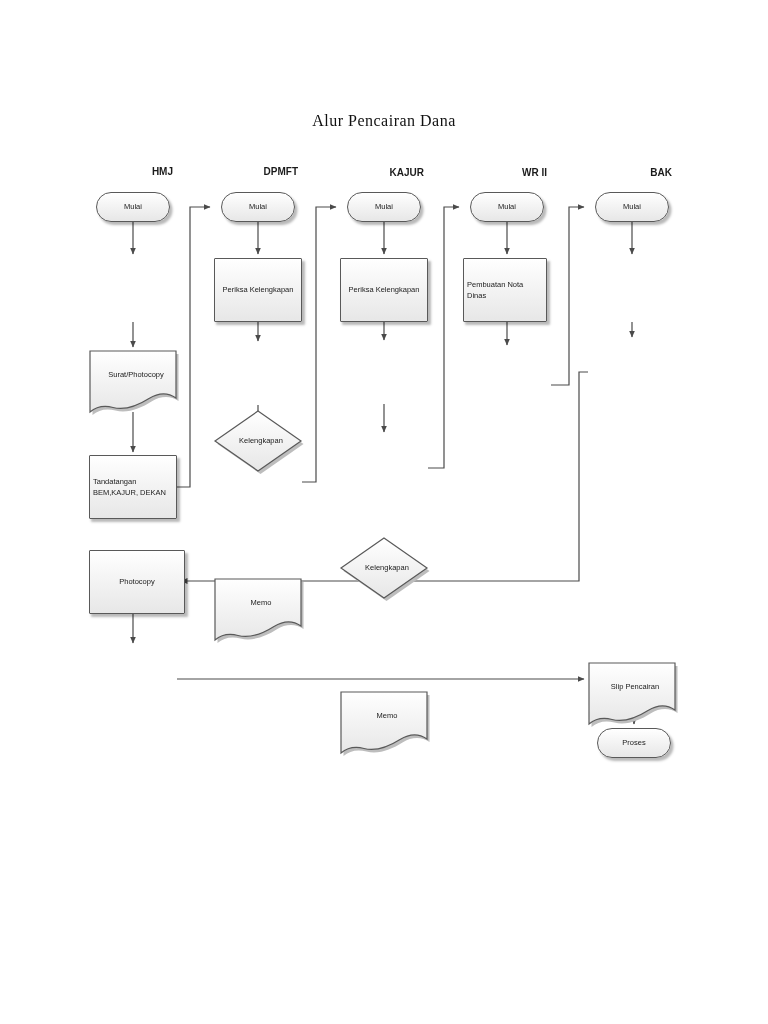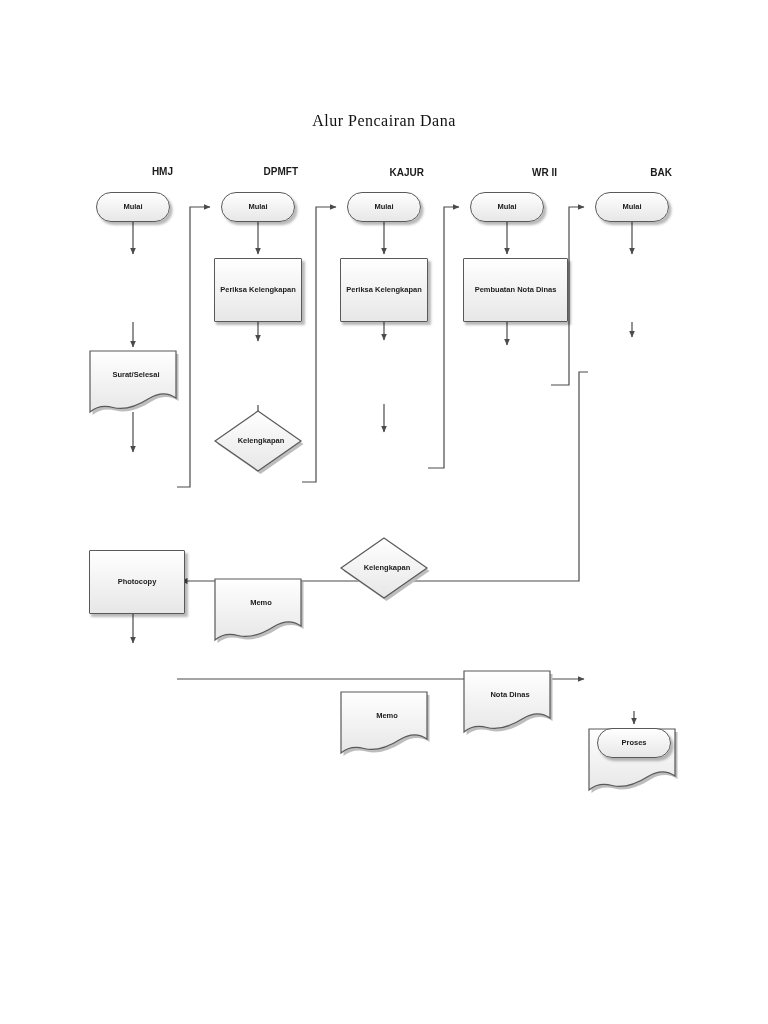--- a/index.html
+++ b/index.html
@@ -22,21 +22,21 @@
   .shape-css{
     display:flex;align-items:center;justify-content:center;
     border:1.2px solid #595959;
     background:linear-gradient(to bottom,#ffffff 0%,#f4f4f4 45%,#e7e7e7 100%);
     box-shadow:2.5px 3px 2.5px rgba(0,0,0,0.28);
     text-align:center;
   }
   .terminator{border-radius:15px;}
   .process{border-radius:1px;}
   .node .lbl{
-    font-size:7.5px;font-weight:bold;color:#1b1b1b;line-height:1.5;
+    font-size:7.5px;font-weight:normal;color:#1b1b1b;line-height:1.5;
     padding:0 3px;text-align:left;
   }
   .shape-svg{position:relative;}
   .shape-svg svg{position:absolute;left:0;top:0;overflow:visible;}
   .shape-svg .lbl{
     position:absolute;left:0;top:0;width:100%;height:74%;
     display:flex;align-items:center;justify-content:center;
   }
   .diamond .lbl{height:100%;}
 </style>
@@ -79,32 +79,35 @@
       <polyline points="588,372 579,372 579,581 181,581" marker-end="url(#arw)"></polyline>
       <polyline points="133,614 133,643" marker-end="url(#arw)"></polyline>
       <polyline points="177,679 584,679" marker-end="url(#arw)"></polyline>
       <polyline points="634,711 634,724" marker-end="url(#arw)"></polyline>
     </g>
   </svg>
 
   <div class="lane-header" style="left:93px;top:166px">HMJ</div>
   <div class="lane-header" style="left:218px;top:166px">DPMFT</div>
   <div class="lane-header" style="left:344px;top:167px">KAJUR</div>
-  <div class="lane-header" style="left:477px;top:167px">WR II</div>
+  <div class="lane-header" style="left:467px;top:167px">WR II</div>
   <div class="lane-header" style="left:592px;top:167px">BAK</div>
 
   <div class="node shape-css terminator" style="left:96px;top:192px;width:74px;height:30px">
     <span class="lbl">Mulai</span>
   </div>
   <div class="node shape-svg" style="left:89px;top:350px;width:88px;height:66px">
     <svg width="88" height="66" viewBox="0 0 88 66">
       <path d="M1,1 H87 V48 C79,42.5 69,43 60,48.5 C49,55.5 36,60.5 24,57.5 C14.5,55 7,57 1,62 Z" transform="translate(2.5,3)" fill="#bdbdbd" stroke="none"></path>
       <path d="M1,1 H87 V48 C79,42.5 69,43 60,48.5 C49,55.5 36,60.5 24,57.5 C14.5,55 7,57 1,62 Z" fill="url(#gshape)" stroke="#595959" stroke-width="1.2"></path>
     </svg>
-    <span class="lbl">Surat/Selesai</span>
+    <span class="lbl">Surat/Photocopy</span>
+  </div>
+  <div class="node shape-css process" style="left:89px;top:455px;width:88px;height:64px">
+    <span class="lbl">Tandatangan BEM,KAJUR, DEKAN</span>
   </div>
 
   <div class="node shape-css terminator" style="left:221px;top:192px;width:74px;height:30px">
     <span class="lbl">Mulai</span>
   </div>
   <div class="node shape-css process" style="left:214px;top:258px;width:88px;height:64px">
     <span class="lbl">Periksa Kelengkapan</span>
   </div>
   <div class="node shape-svg diamond" style="left:214px;top:344px;width:88px;height:62px">
     <svg width="88" height="62" viewBox="0 0 88 62">
@@ -138,29 +141,22 @@
     <svg width="88" height="66" viewBox="0 0 88 66">
       <path d="M1,1 H87 V48 C79,42.5 69,43 60,48.5 C49,55.5 36,60.5 24,57.5 C14.5,55 7,57 1,62 Z" transform="translate(2.5,3)" fill="#bdbdbd" stroke="none"></path>
       <path d="M1,1 H87 V48 C79,42.5 69,43 60,48.5 C49,55.5 36,60.5 24,57.5 C14.5,55 7,57 1,62 Z" fill="url(#gshape)" stroke="#595959" stroke-width="1.2"></path>
     </svg>
     <span class="lbl">Memo</span>
   </div>
 
   <div class="node shape-css terminator" style="left:470px;top:192px;width:74px;height:30px">
     <span class="lbl">Mulai</span>
   </div>
-  <div class="node shape-css process" style="left:463px;top:258px;width:105px;height:64px">
+  <div class="node shape-css process" style="left:463px;top:258px;width:84px;height:64px">
     <span class="lbl">Pembuatan Nota Dinas</span>
-  </div>
-  <div class="node shape-svg" style="left:463px;top:348px;width:88px;height:66px">
-    <svg width="88" height="66" viewBox="0 0 88 66">
-      <path d="M1,1 H87 V48 C79,42.5 69,43 60,48.5 C49,55.5 36,60.5 24,57.5 C14.5,55 7,57 1,62 Z" transform="translate(2.5,3)" fill="#bdbdbd" stroke="none"></path>
-      <path d="M1,1 H87 V48 C79,42.5 69,43 60,48.5 C49,55.5 36,60.5 24,57.5 C14.5,55 7,57 1,62 Z" fill="url(#gshape)" stroke="#595959" stroke-width="1.2"></path>
-    </svg>
-    <span class="lbl">Nota Dinas</span>
   </div>
 
   <div class="node shape-css terminator" style="left:595px;top:192px;width:74px;height:30px">
     <span class="lbl">Mulai</span>
   </div>
   <div class="node shape-svg" style="left:588px;top:340px;width:88px;height:66px">
     <svg width="88" height="66" viewBox="0 0 88 66">
       <path d="M1,1 H87 V48 C79,42.5 69,43 60,48.5 C49,55.5 36,60.5 24,57.5 C14.5,55 7,57 1,62 Z" transform="translate(2.5,3)" fill="#bdbdbd" stroke="none"></path>
       <path d="M1,1 H87 V48 C79,42.5 69,43 60,48.5 C49,55.5 36,60.5 24,57.5 C14.5,55 7,57 1,62 Z" fill="url(#gshape)" stroke="#595959" stroke-width="1.2"></path>
     </svg>

